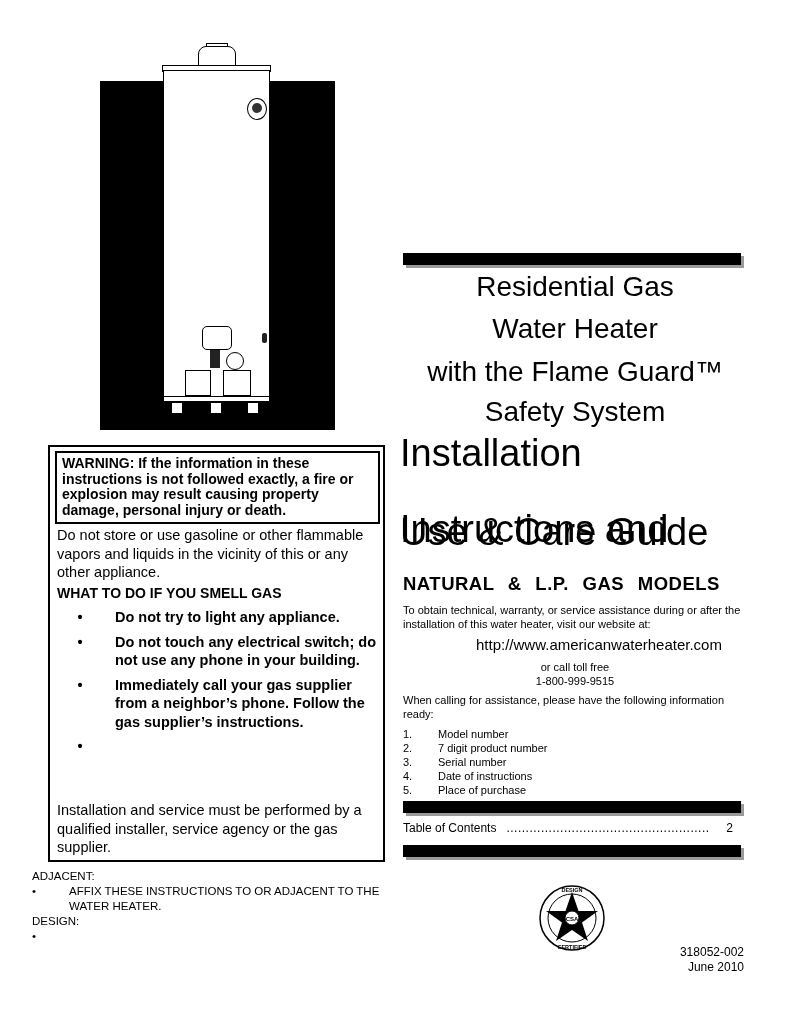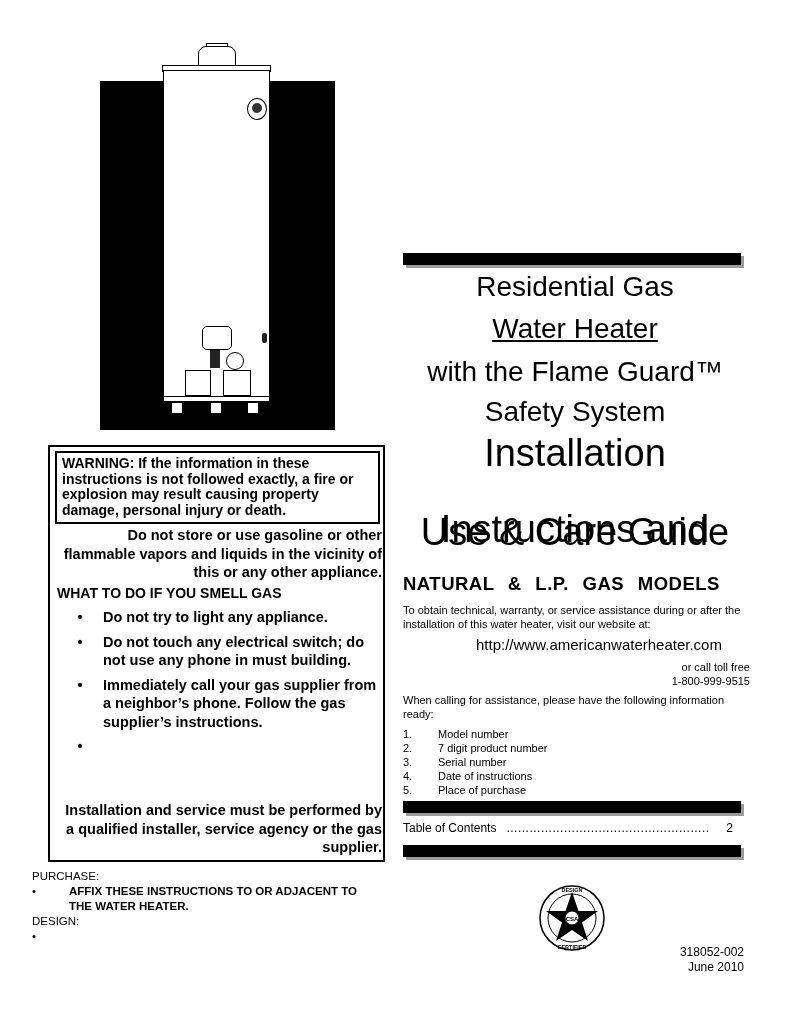--- a/index.html
+++ b/index.html
@@ -22,44 +22,44 @@
   #skirt { left:185px; top:370px; width:66px; height:26px; background:#fff; border:1px solid #000; box-sizing:border-box; }
   #skirt-strip { left:210px; top:370px; width:14px; height:26px; background:#fff; border-left:1px solid #000; border-right:1px solid #000; box-sizing:border-box; }
   #base { left:163px; top:396px; width:107px; height:6px; background:#fff; border:1px solid #000; box-sizing:border-box; }
   .leg { width:12px; height:12px; top:402px; background:#fff; border:1px solid #000; box-sizing:border-box; }
 
   
   .bar { left:403px; width:338px; height:12px; background:#000; box-shadow:3px 3px 0 #9a9a9a; }
 
   
   .title-sm { left:400px; width:350px; text-align:center; font-size:28px; line-height:32px; }
-  .title-lg { left:400px; width:350px; text-align:center; font-size:38px; line-height:40px; }
+  .title-lg { left:400px; width:350px; text-align:left; font-size:38px; line-height:40px; }
 
   #models { left:403px; top:573px; width:340px; font-size:18.5px; font-weight:bold; letter-spacing:0.5px; word-spacing:8px; white-space:nowrap; }
   .small { font-size:11px; line-height:14px; }
   #assist { left:403px; top:603px; width:345px; }
   #website { left:424px; top:636px; width:350px; text-align:center; font-size:15px; }
-  #tollfree { left:400px; top:660px; width:350px; text-align:right; }
+  #tollfree { left:400px; top:660px; width:350px; text-align:center; }
   #calling { left:403px; top:693px; width:345px; }
   #info-list { left:403px; top:727px; width:300px; margin:0; padding:0; list-style:none; }
   #info-list li { display:flex; font-size:11px; line-height:14px; }
   #info-list .num { width:35px; }
   #toc { left:403px; top:821px; width:330px; font-size:12px; display:flex; }
   #toc .dots { flex:1; margin:0 10px; overflow:hidden; white-space:nowrap; letter-spacing:0.5px; }
 
   
   #warn-outer { left:48px; top:445px; width:337px; height:417px; border:2px solid #000; box-sizing:border-box; }
   #warn-inner { left:55px; top:451px; width:325px; height:73px; border:2px solid #000; box-sizing:border-box; padding:3px 5px; font-weight:bold; font-size:14px; line-height:15.5px; }
-  .bold14 { font-weight:bold; font-size:14.5px; line-height:18.5px;text-align:right; }
+  .bold14 { font-weight:normal; font-size:14.5px; line-height:18.5px; }
   #no-store { left:57px; top:526px; width:325px; }
   #smell-head { left:57px; top:585px; width:325px; font-size:14px; }
   #smell-list { left:57px; top:608px; width:325px; margin:0; padding:0; list-style:none; }
   #smell-list li { display:flex; font-weight:bold; font-size:14.5px; line-height:18.5px; margin-bottom:6px; }
   #smell-list .bullet { width:46px; text-align:center; padding-left:0; }
-  #smell-list .txt { flex:1; }
+  #smell-list .txt { flex:1;margin-left:12px; }
   #qualified { left:57px; top:801px; width:325px; }
 
   
   #inst { left:32px; top:869px; width:370px; font-size:11.5px; line-height:15px; }
   .inst-row { display:flex; }
   .inst-row .b { width:37px; }
 
   
   #seal { left:538px; top:884px; width:68px; height:68px; }
   #docnum { left:640px; top:945px; width:104px; text-align:right; font-size:12px; line-height:15px; }
@@ -81,21 +81,21 @@
 <div id="skirt" class="abs"></div>
 <div id="skirt-strip" class="abs"></div>
 <div id="base" class="abs"></div>
 <div class="abs leg" style="left:171px;"></div>
 <div class="abs leg" style="left:210px;"></div>
 <div class="abs leg" style="left:247px;"></div>
 
 <div class="abs bar" style="top:253px;"></div>
 
 <div class="abs title-sm" style="top:271px;">Residential Gas</div>
-<div class="abs title-sm" style="top:313px;text-decoration:underline;">Water Heater</div>
+<div class="abs title-sm" style="top:313px;">Water Heater</div>
 <div class="abs title-sm" style="top:356px;">with the Flame Guard™</div>
 <div class="abs title-sm" style="top:396px;">Safety System</div>
 <div class="abs title-lg" style="top:433px;">Installation</div>
 <div class="abs title-lg" style="top:473px;margin-top:36px;">Instructions and</div>
 <div class="abs title-lg" style="top:512px;">Use &amp; Care Guide</div>
 
 <div id="models" class="abs">NATURAL  &amp;  L.P.  GAS  MODELS</div>
 <div id="assist" class="abs small">To obtain technical, warranty, or service assistance during or after the installation of this water heater, visit our website at:</div>
 <div id="website" class="abs">http://www.americanwaterheater.com</div>
 <div id="tollfree" class="abs small">
@@ -138,37 +138,37 @@
 <div id="warn-inner" class="abs">WARNING:  If the information in these instructions is not followed exactly, a fire or explosion may result causing property damage, personal injury or death.</div>
 <div id="no-store" class="abs bold14">Do not store or use gasoline or other flammable vapors and liquids in the vicinity of this or any other appliance.</div>
 <div id="smell-head" class="abs" style="font-weight:bold;">WHAT TO DO IF YOU SMELL GAS</div>
 <ul id="smell-list" class="abs">
   <li>
       <span class="bullet">•</span>
       <span class="txt">Do not try to light any appliance.</span>
     </li>
   <li>
       <span class="bullet">•</span>
-      <span class="txt">Do not touch any electrical switch; do not use any phone in must building.</span>
+      <span class="txt">Do not touch any electrical switch; do not use any phone in your building.</span>
     </li>
   <li>
       <span class="bullet">•</span>
       <span class="txt">Immediately call your gas supplier from a neighbor’s phone. Follow the gas supplier’s instructions.</span>
     </li>
   <li>
       <span class="bullet">•</span>
     </li>
 </ul>
 <div id="qualified" class="abs bold14">Installation and service must be performed by a qualified installer, service agency or the gas supplier.</div>
 
 <div id="inst" class="abs">
-  <div>PURCHASE:</div>
+  <div>ADJACENT:</div>
   <div class="inst-row">
     <span class="b">•</span>
-    <span style="flex:1;padding-right:20px;font-weight:bold;">AFFIX THESE INSTRUCTIONS TO OR ADJACENT TO THE WATER HEATER.</span>
+    <span style="flex:1;padding-right:20px;">AFFIX THESE INSTRUCTIONS TO OR ADJACENT TO THE WATER HEATER.</span>
   </div>
   <div>DESIGN:</div>
   <div class="inst-row">
     <span class="b">•</span>
   </div>
 </div>
 
 <svg id="seal" class="abs" viewBox="0 0 68 68">
   <circle cx="34" cy="34" r="32" fill="#fff" stroke="#000" stroke-width="1.5"></circle>
   <circle cx="34" cy="34" r="24" fill="#fff" stroke="#000" stroke-width="1"></circle>

